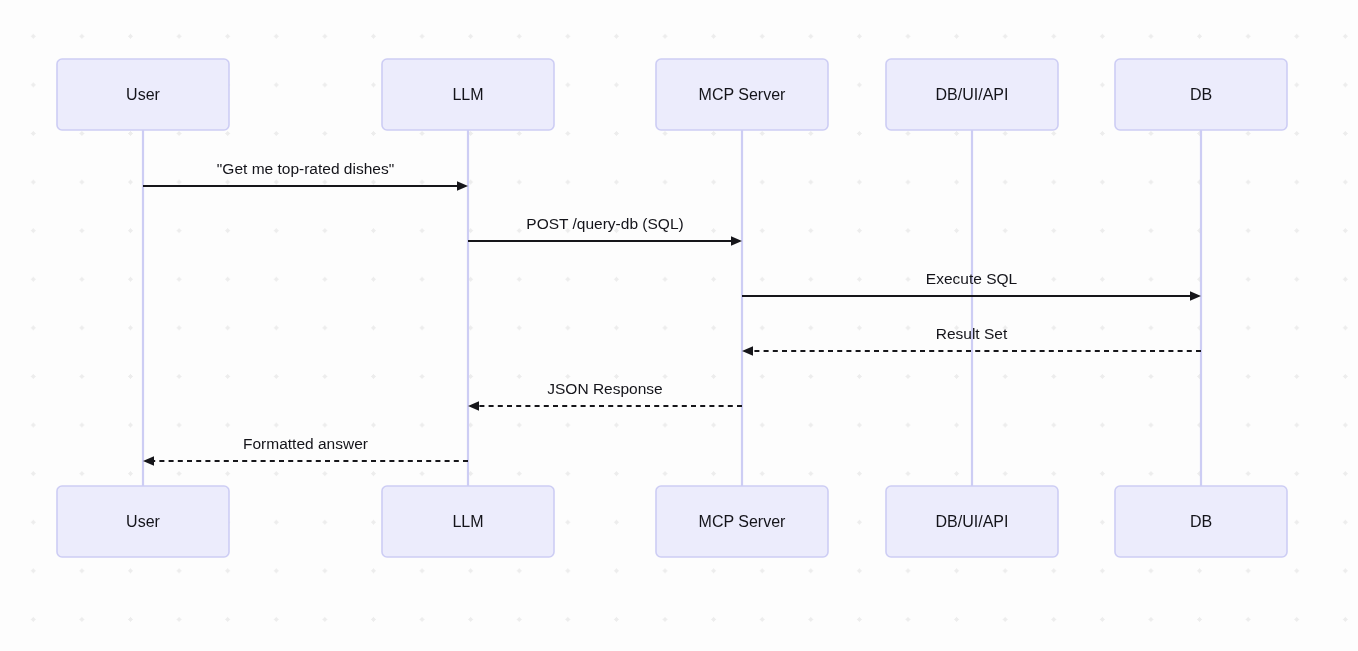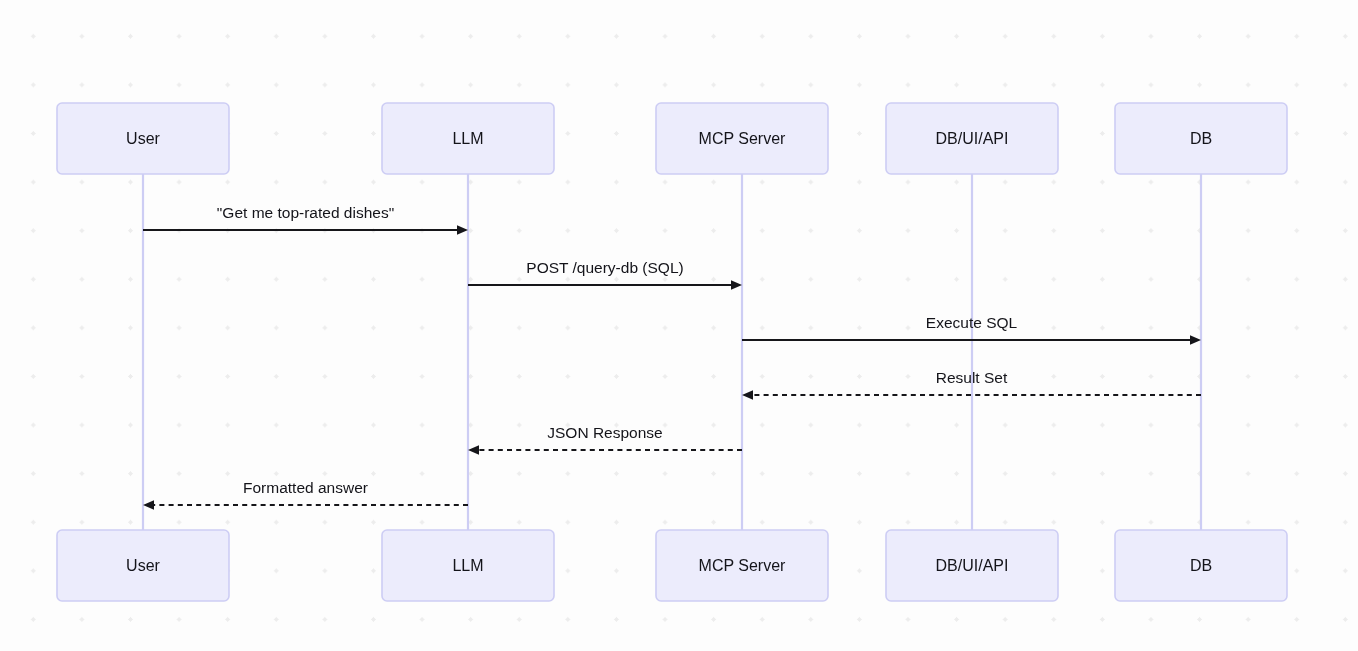--- a/index.html
+++ b/index.html
@@ -14,21 +14,20 @@
     background-color: #fdfdfd;
     background-image: radial-gradient(circle, #ededed 2.1px, transparent 2.2px);
     background-size: 48.6px 48.6px;
     background-position: 9px 12px;
     font-family: "Liberation Sans", sans-serif;
     position: relative;
   }
   #diagram-root {
     position: absolute;
     inset: 0;
-    margin-top: 44px;
   }
   svg.diagram-canvas {
     position: absolute;
     top: 0;
     left: 0;
     width: 1358px;
     height: 651px;
     overflow: visible;
   }
   .participant-box {

